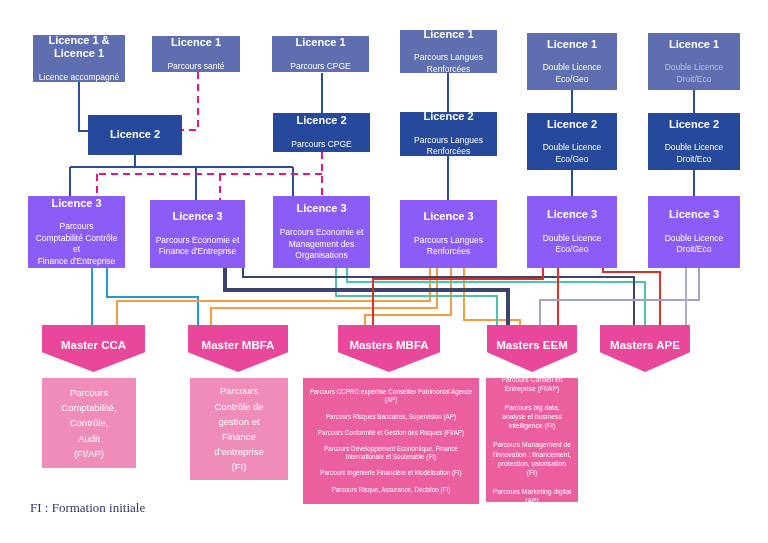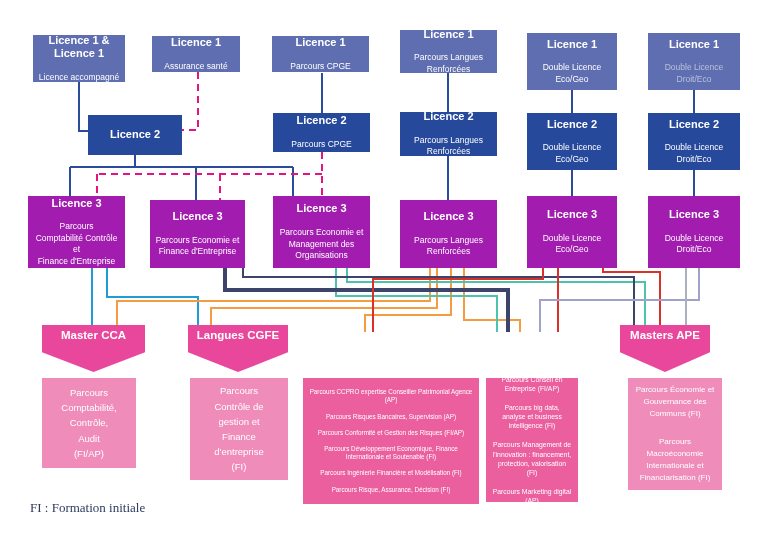--- a/index.html
+++ b/index.html
@@ -3,26 +3,26 @@
 <meta charset="utf-8">
 <style>
   html,body{margin:0;padding:0;background:#fff;}
   .stage{position:relative;width:768px;height:543px;background:#ffffff;overflow:hidden;
          font-family:"Liberation Sans", sans-serif;text-decoration:underline;}
   svg.wires{position:absolute;left:0;top:0;z-index:1;}
   .box{position:absolute;z-index:2;color:#fff;text-align:center;box-sizing:border-box;
        display:flex;flex-direction:column;justify-content:center;align-items:center;padding:3px 4px;}
   .l1{background:#5e6eb0;}
   .l2{background:#27499c;}
-  .l3{background:#a21caf;}
+  .l3{background:#8b5cf6;}
   .title{font-weight:bold;font-size:11px;line-height:1.25;white-space:pre-line;}
   .sub{font-size:8.5px;line-height:1.35;white-space:pre-line;margin-top:11px;}
   .sub.faded{opacity:.55;}
   .banner{position:absolute;z-index:2;background:#e9479b;color:#fff;font-weight:bold;
-          font-size:11.5px;text-align:center;padding-top:4px;box-sizing:border-box;
+          font-size:11.5px;text-align:center;padding-top:14px;box-sizing:border-box;
           clip-path:polygon(0 0,100% 0,100% 58%,50% 100%,0 58%);}
   .pbox{position:absolute;z-index:2;color:#fff;text-align:center;box-sizing:border-box;
         display:flex;flex-direction:column;justify-content:center;align-items:center;}
   .pink-light{background:#ef8cba;}
   .pink-mid{background:#eb5f9f;}
   .plines{font-size:9.5px;line-height:1.6;white-space:pre-line;}
   .item-sm{font-size:6.3px;line-height:1.3;margin:4px 6px;}
   .item-md{font-size:6.8px;line-height:1.35;margin:5px 6px;}
   .item-lg{font-size:8px;line-height:1.5;margin:8px 7px;}
   .legend{position:absolute;z-index:2;left:30px;top:499px;color:#2b3a5e;
@@ -78,21 +78,21 @@
     </g>
   </svg>
 
   <div class="box l1" style="left:33px;top:35px;width:92px;height:47px;">
     <div class="title">Licence 1 &amp;
 Licence 1</div>
     <div class="sub">Licence accompagné</div>
   </div>
   <div class="box l1" style="left:152px;top:36px;width:88px;height:36px;">
     <div class="title">Licence 1</div>
-    <div class="sub">Assurance santé</div>
+    <div class="sub">Parcours santé</div>
   </div>
   <div class="box l1" style="left:272px;top:36px;width:97px;height:36px;">
     <div class="title">Licence 1</div>
     <div class="sub">Parcours CPGE</div>
   </div>
   <div class="box l1" style="left:400px;top:30px;width:97px;height:43px;">
     <div class="title">Licence 1</div>
     <div class="sub">Parcours Langues
 Renforcées</div>
   </div>
@@ -161,23 +161,29 @@
   <div class="box l3" style="left:648px;top:196px;width:92px;height:72px;">
     <div class="title">Licence 3</div>
     <div class="sub">Double Licence
 Droit/Eco</div>
   </div>
 
   <div class="banner" style="left:42px;top:325px;width:103px;height:47px;">
     <span>Master CCA</span>
   </div>
   <div class="banner" style="left:188px;top:325px;width:100px;height:47px;">
-    <span>Langues CGFE</span>
-  </div>
-  <div class="banner" style="left:620px;top:325px;width:90px;height:47px;text-align:center;">
+    <span>Master MBFA</span>
+  </div>
+  <div class="banner" style="left:338px;top:325px;width:102px;height:47px;">
+    <span>Masters MBFA</span>
+  </div>
+  <div class="banner" style="left:487px;top:325px;width:90px;height:47px;">
+    <span>Masters EEM</span>
+  </div>
+  <div class="banner" style="left:600px;top:325px;width:90px;height:47px;text-align:center;">
     <span>Masters APE</span>
   </div>
 
   <div class="pbox pink-light" style="left:42px;top:378px;width:94px;height:90px;">
     <div class="plines">Parcours
 Comptabilité,
 Contrôle,
 Audit
 (FI/AP)</div>
   </div>
@@ -196,22 +202,18 @@
     <div class="item-sm">Parcours Développement Economique, Finance Internationale et Soutenable (FI)</div>
     <div class="item-sm">Parcours Ingénierie Financière et Modélisation (FI)</div>
     <div class="item-sm">Parcours Risque, Assurance, Décision (FI)</div>
   </div>
   <div class="pbox pink-mid" style="left:486px;top:378px;width:92px;height:124px;">
     <div class="item-md">Parcours Conseil en Entreprise (FI/AP)</div>
     <div class="item-md">Parcours big data, analyse et business intelligence (FI)</div>
     <div class="item-md">Parcours Management de l'innovation : financement, protection, valorisation (FI)</div>
     <div class="item-md">Parcours Marketing digital (AP)</div>
   </div>
-  <div class="pbox pink-light" style="left:628px;top:378px;width:94px;height:112px;">
-    <div class="item-lg">Parcours Économie et Gouvernance des Communs (FI)</div>
-    <div class="item-lg">Parcours Macroéconomie Internationale et Financiarisation (FI)</div>
-  </div>
 
   <div class="legend">
     <div>FI : Formation initiale</div>
   </div>
 
 </div>
 
 </body></html>

